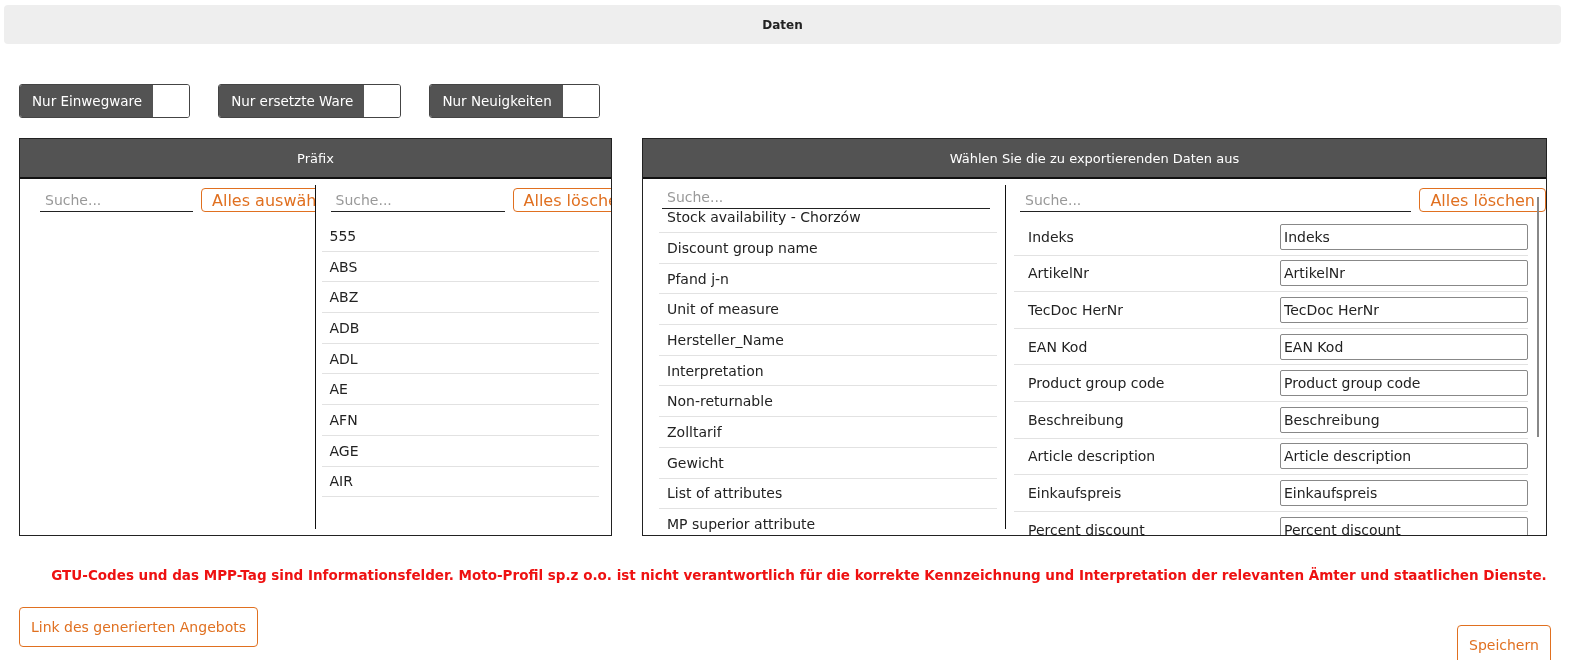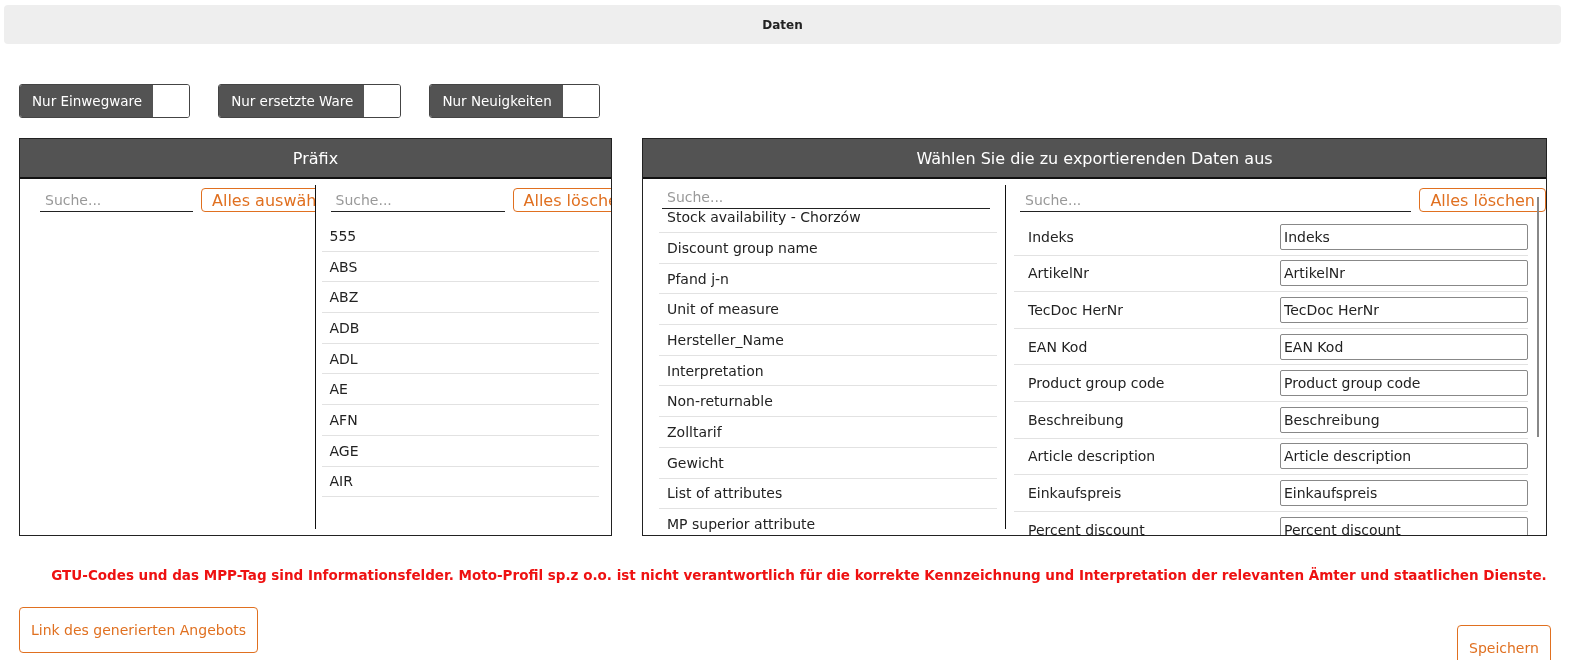--- a/index.html
+++ b/index.html
@@ -22,21 +22,21 @@
       background: #535353; color: #fff; font-size: 13.5px;
       display: flex; align-items: center; padding: 0 11px 0 12px; white-space: nowrap;
     }
     .toggle-box { width: 36px; background: #fff; }
 
     .panel {
       position: absolute; top: 138px; height: 398px; border: 1px solid #222;
       background: #fff; overflow: hidden;
     }
     .panel-header {
-      height: 40px; background: #535353; color: #fff; font-size: 16px;
+      height: 40px; background: #535353; color: #fff; font-size: 13px;
       display: flex; align-items: center; justify-content: center;
       border-bottom: 2px solid #111;
     }
     .panel-body { position: absolute; top: 40px; left: 0; right: 0; bottom: 0; display: flex; }
     .col { position: relative; height: 100%; overflow: hidden; }
     .col-divider { width: 1px; background: #111; margin-top: 6px; margin-bottom: 6px; }
 
     .search-row { display: flex; align-items: center; height: 36px; padding-top: 6px; }
     .search-input {
       border: none; border-bottom: 1.5px solid #222; height: 24px; font-family: inherit;
@@ -66,21 +66,21 @@
 
     .scrollbar {
       position: absolute; right: 7px; top: 18px; width: 2px; height: 240px; background: #888;
     }
 
     .warning {
       position: absolute; top: 567px; left: 16px; width: 1566px; text-align: center;
       color: #ee1111; font-weight: bold; font-size: 13.5px;
     }
     .btn-outline {
-      position: absolute; height: 46px; border: 1px solid #e07020; border-radius: 4px;
+      position: absolute; height: 40px; border: 1px solid #e07020; border-radius: 4px;
       color: #e07020; background: #fff; font-family: inherit; font-size: 14px; padding: 0 11px;
       cursor: pointer;
     }
   </style>
 </head>
 <body>
 
 <div class="title-bar">
   <span>Daten</span>
 </div>

